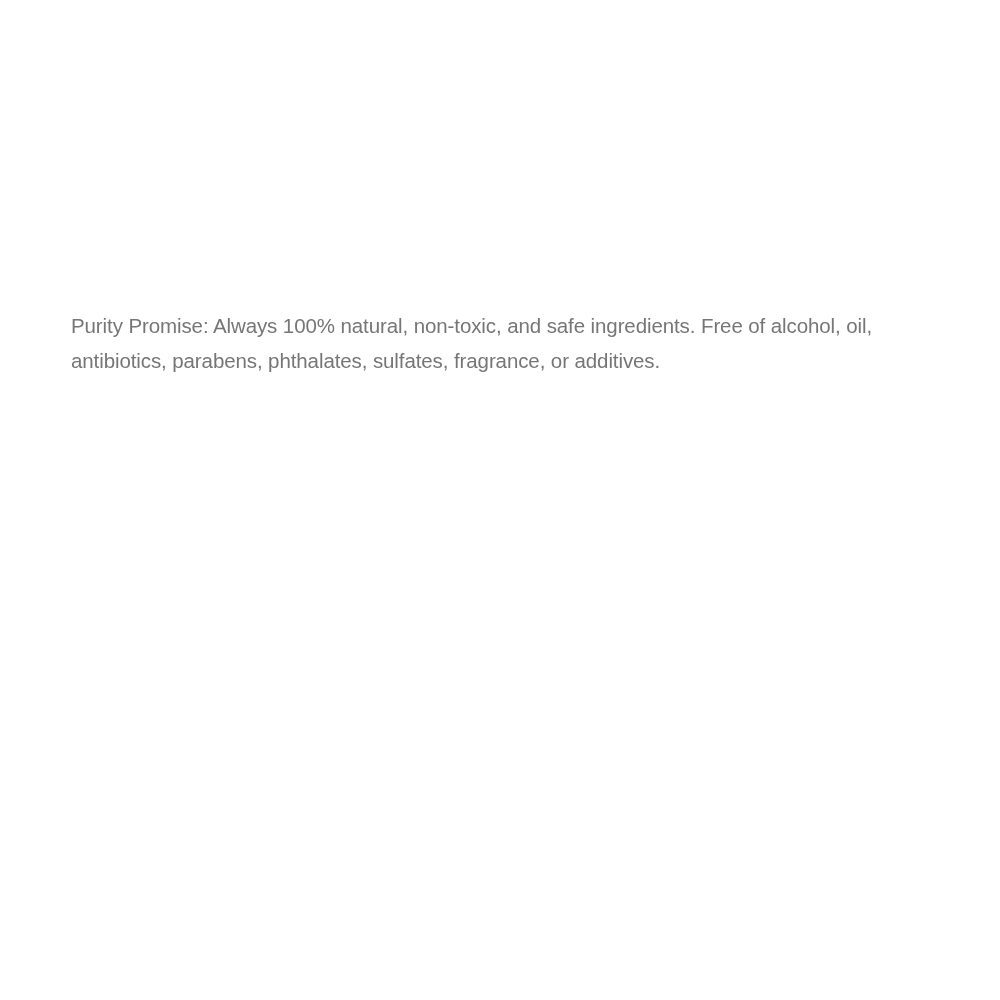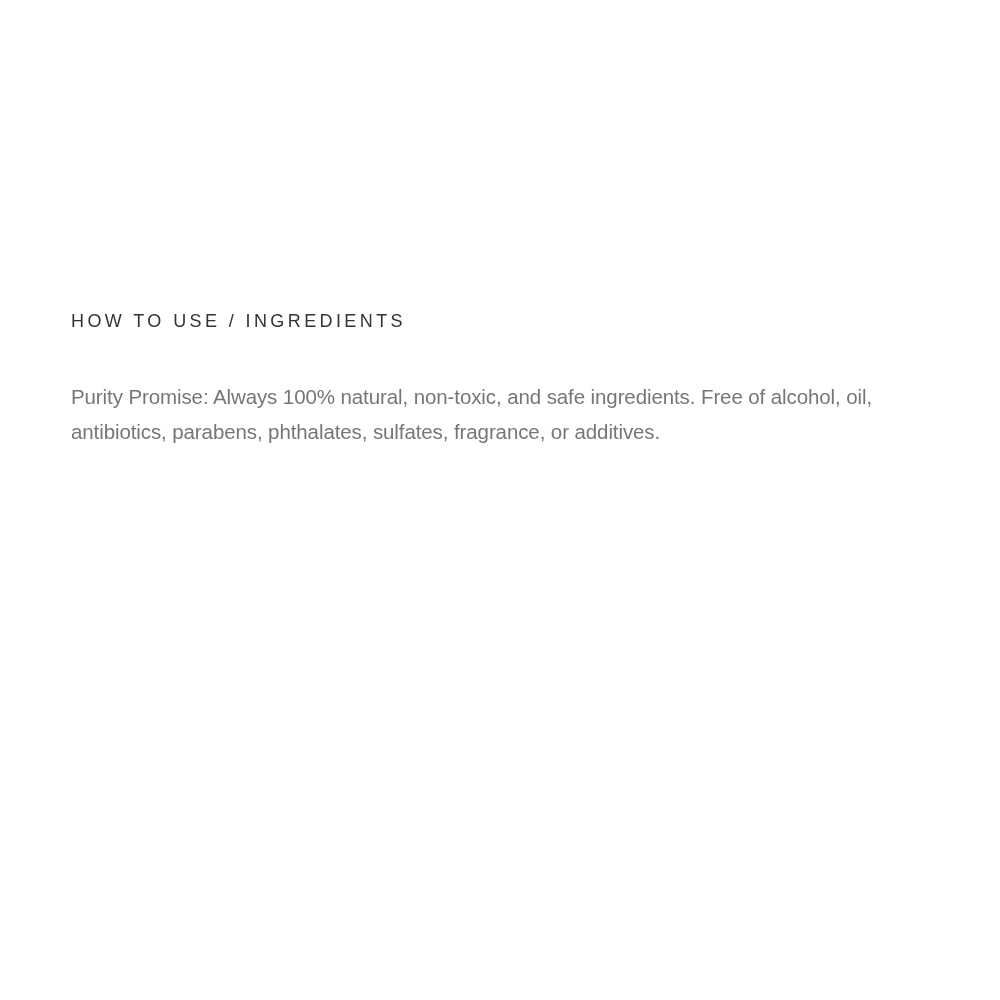--- a/index.html
+++ b/index.html
@@ -31,15 +31,14 @@
       line-height: 35px;
       color: #767676;
       margin: 0 0 34px 0;
       letter-spacing: -0.1px;
     }
   </style>
 </head>
 <body>
 
 <div class="content">
-  <h2 class="section-title">HOW TO USE / INGREDIENTS</h2>
   <p class="para">Purity Promise: Always 100% natural, non-toxic, and safe ingredients. Free of alcohol, oil, antibiotics, parabens, phthalates, sulfates, fragrance, or additives.</p>
 </div>
 
 </body></html>

